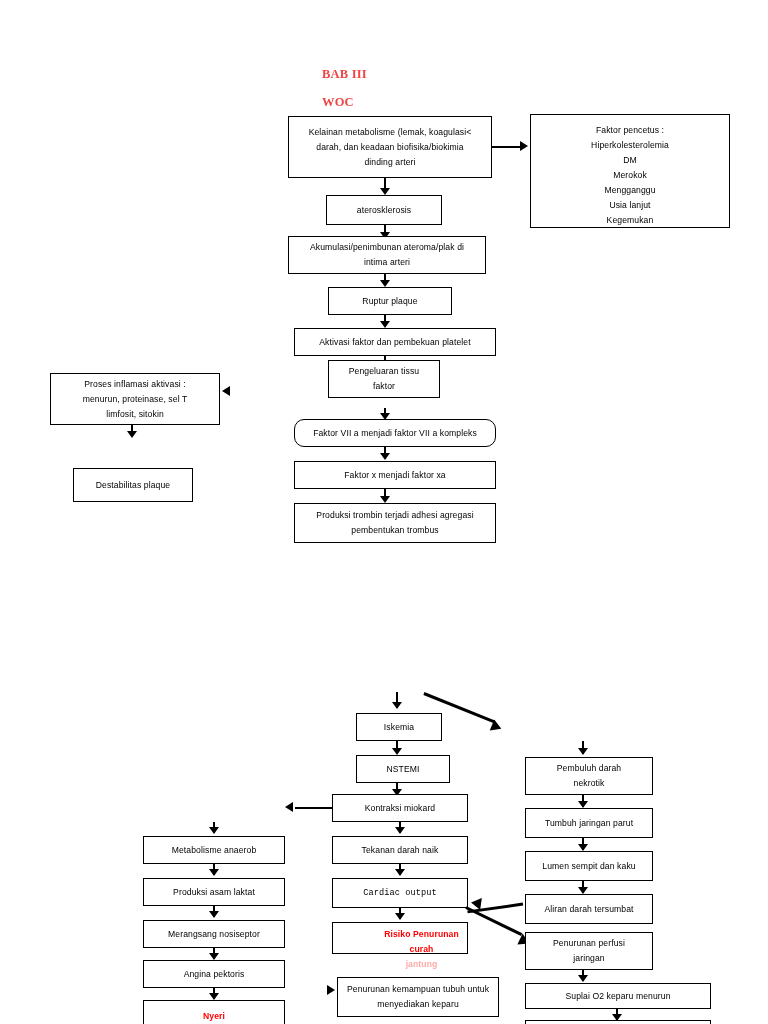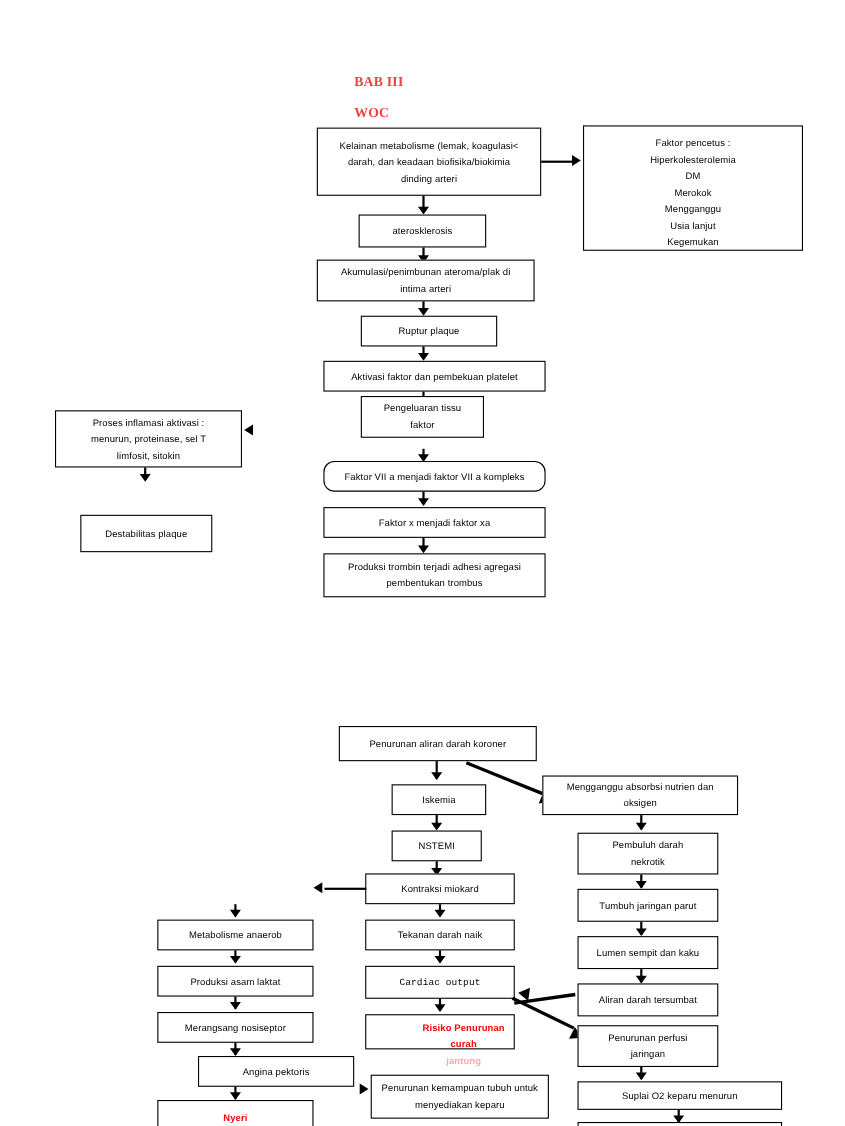--- a/index.html
+++ b/index.html
@@ -201,43 +201,36 @@
     <span class="ln">limfosit, sitokin</span>
   </div>
 
   <div class="vline" style="left:131px; top:425px; height:10px;"></div>
   <div class="arrow-down" style="left:127px; top:431px;"></div>
 
   <div class="node" style="left:73px; top:440px; width:120px; height:34px;margin-top:28px;">
     <span class="ln">Destabilitas plaque</span>
   </div>
 
-  <div class="node" style="left:308px; top:660px; width:180px; height:32px;">
-    <span class="ln">Penurunan aliran darah koroner</span>
-  </div>
 
   <div class="diag" style="left:424px; top:692px; width:76px; transform: rotate(22deg);"></div>
   <div class="diag-head" style="left:492px; top:719px; transform: rotate(22deg);"></div>
 
-  <div class="node" style="left:493px; top:705px; width:178px; height:36px;">
-    <span class="ln">Mengganggu absorbsi nutrien dan</span>
-    <span class="ln">oksigen</span>
-  </div>
 
   <div class="vline" style="left:396px; top:692px; height:16px;"></div>
   <div class="arrow-down" style="left:392px; top:702px;"></div>
 
   <div class="node" style="left:356px; top:713px; width:86px; height:28px;">
     <span class="ln">Iskemia</span>
   </div>
 
   <div class="vline" style="left:396px; top:741px; height:12px;"></div>
   <div class="arrow-down" style="left:392px; top:748px;"></div>
 
-  <div class="node" style="left:356px; top:755px; width:82px; height:28px;">
+  <div class="node" style="left:356px; top:755px; width:94px; height:28px;">
     <span class="ln">NSTEMI</span>
   </div>
 
   <div class="hthin" style="left:92px; top:768px; width:266px;"></div>
   <div class="vthin" style="left:92px; top:768px; height:256px;"></div>
 
   <div class="vline" style="left:396px; top:783px; height:12px;"></div>
   <div class="arrow-down" style="left:392px; top:789px;"></div>
 
   <div class="vline" style="left:582px; top:741px; height:13px;"></div>
@@ -321,21 +314,21 @@
   <div class="diag" style="left:466px; top:906px; width:62px; transform: rotate(26deg);"></div>
   <div class="diag-head" style="left:520px; top:933px; transform: rotate(26deg);"></div>
 
   <div class="node" style="left:525px; top:932px; width:128px; height:38px;">
     <span class="ln">Penurunan perfusi</span>
     <span class="ln">jaringan</span>
   </div>
 
   <div class="vline" style="left:213px; top:948px; height:11px;"></div>
   <div class="arrow-down" style="left:209px; top:953px;"></div>
-  <div class="node" style="left:143px; top:960px; width:142px; height:28px;margin-left:37px;">
+  <div class="node" style="left:143px; top:960px; width:142px; height:28px;">
     <span class="ln">Angina pektoris</span>
   </div>
 
   <div class="vline" style="left:582px; top:970px; height:11px;"></div>
   <div class="arrow-down" style="left:578px; top:975px;"></div>
   <div class="node" style="left:525px; top:983px; width:186px; height:26px;">
     <span class="ln">Suplai O2 keparu menurun</span>
   </div>
   <div class="vline" style="left:616px; top:1009px; height:11px;"></div>
   <div class="arrow-down" style="left:612px; top:1014px;"></div>

